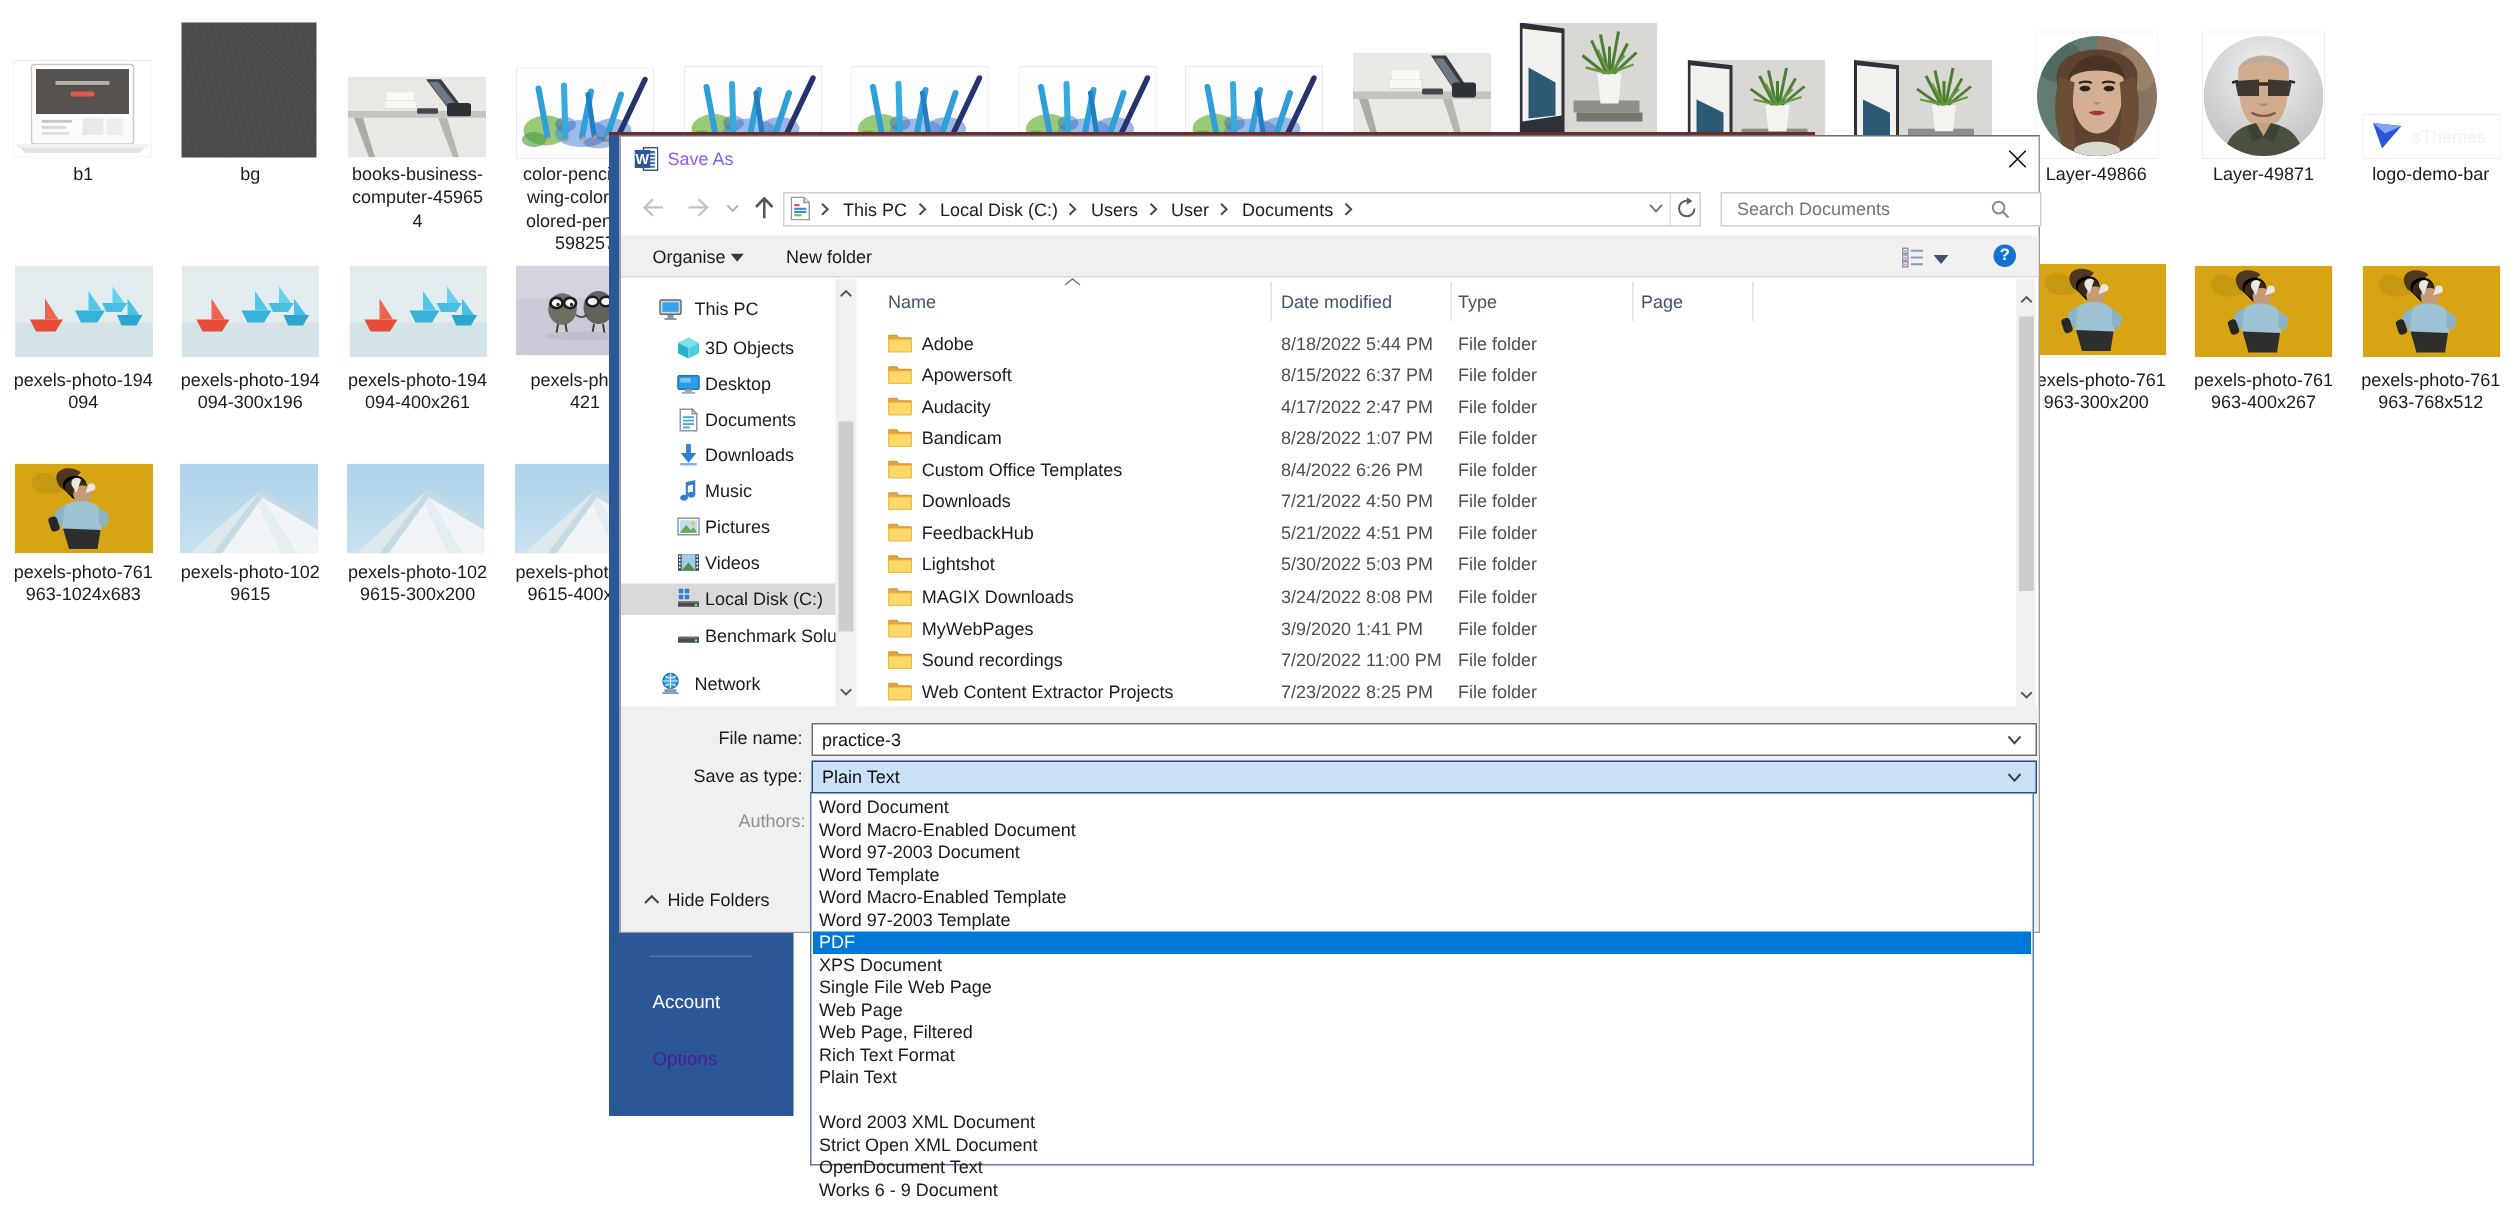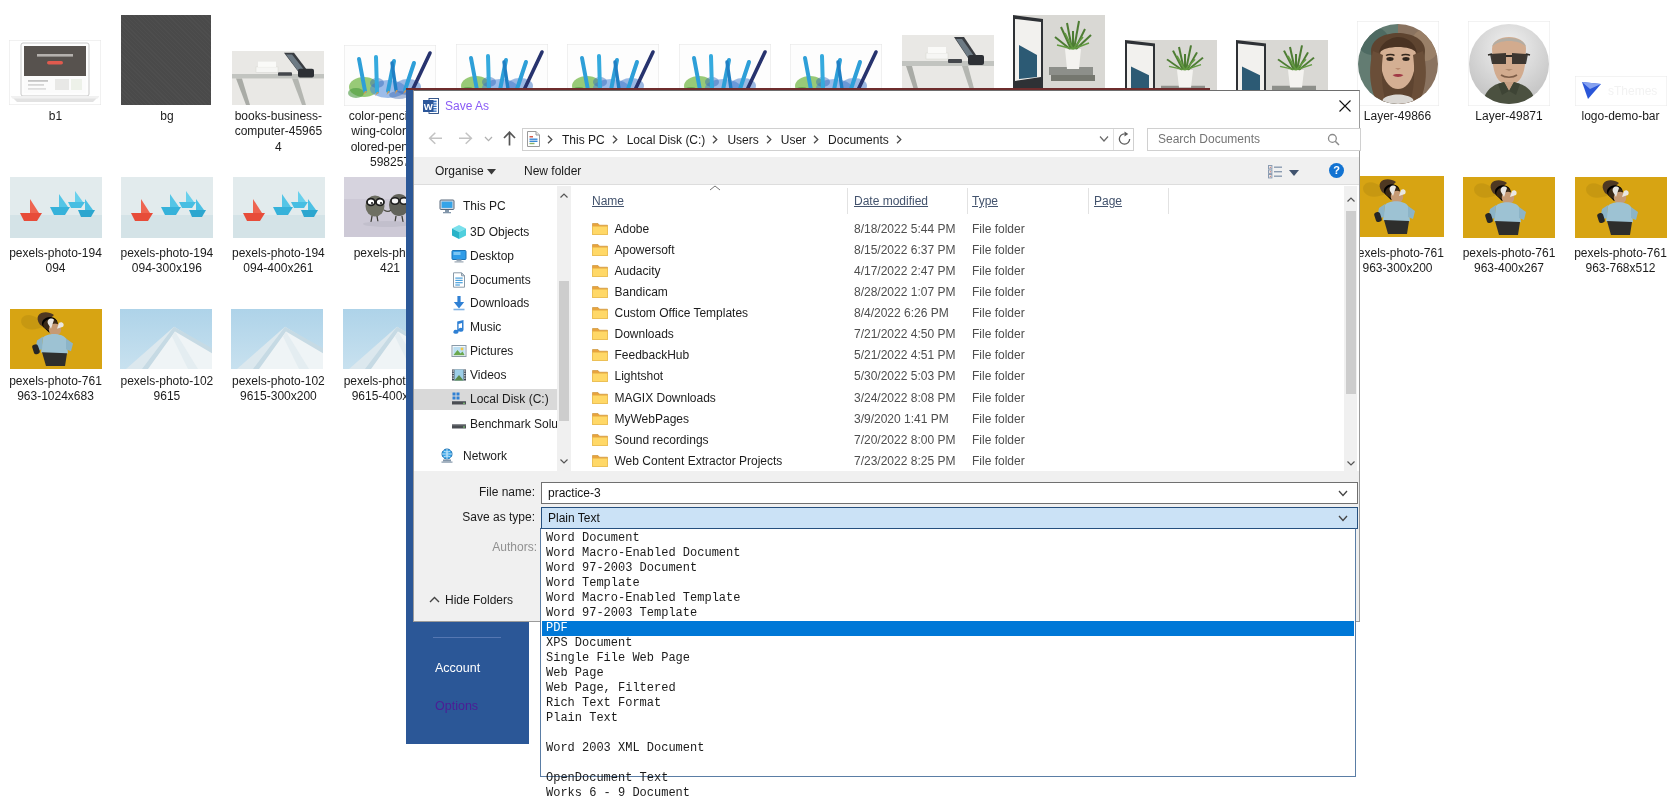--- a/index.html
+++ b/index.html
@@ -7,30 +7,30 @@
 .abs { position:absolute; }
 .lbl { position:absolute; font-size:12px; line-height:15.5px; color:#1b1b1b;
   text-align:center; transform:translateX(-50%); white-space:pre; z-index:1; }
 .th { position:absolute; overflow:hidden; z-index:1; }
 .th svg { display:block; }
 
 #dlg { position:absolute; left:413px; top:90px; width:947px; height:532px;
   background:#fff; border:1px solid #9b9b9b; border-top-color:#6e6e6e; z-index:20; }
 #dlg .t12 { font-size:12px; color:#8b5cf6; }
 .sep { position:absolute; background:#e2e2e2; width:1px; }
-.hdrtxt { position:absolute; font-size:12px; color:#43536d;text-decoration:underline; }
+.hdrtxt { position:absolute; font-size:12px; color:#43536d; }
 .row { position:absolute; left:0; width:930px; height:21px; }
 .row .nm { position:absolute; left:200.5px; top:3px; font-size:12px; color:#1c1c1c; }
 .row .dt { position:absolute; left:440px; top:3px; font-size:12px; color:#4e4e4e; }
 .row .tp { position:absolute; left:558px; top:3px; font-size:12px; color:#4e4e4e; }
 .fold { position:absolute; left:178px; top:2px; width:16px; height:16px; }
 .sbitem { position:absolute; font-size:12px; color:#1c1c1c; }
 .sbicon { position:absolute; width:16px; height:16px; }
 #ddl { position:absolute; left:540px; top:528px; width:816px; height:249px;
-  background:#fff; border:1px solid #5a7da5; border-top:1px solid #26507e; z-index:30;font-family:Liberation Mono, monospace; }
+  background:#fff; border:1px solid #5a7da5; border-top:1px solid #26507e; z-index:30; }
 #ddl div { position:absolute; left:1px; width:812px; height:15px; line-height:15px;
   font-size:12px; color:#1a1a1a; padding-left:4px; }
 #ddl .sel { background:#0078d7; color:#fff; }
 .bs { position:absolute; z-index:10; }
 </style></head>
 <body>
 <svg width="0" height="0" style="position:absolute">
     <defs>
 <linearGradient id="gsky" x1="0" y1="0" x2="0" y2="1">
         <stop offset="0" stop-color="#aed3e9"></stop>
@@ -630,21 +630,21 @@
         <span class="nm">MyWebPages</span>
         <span class="dt">3/9/2020 1:41 PM</span>
         <span class="tp">File folder</span>
       </div>
 <div class="row" style="top:338.6px">
         <svg class="fold" viewBox="0 0 16 16">
           <path d="M0.5 2.5 L6 2.5 L7.5 4.2 L15.5 4.2 L15.5 13.5 L0.5 13.5 Z" fill="#e8a33d" stroke="#c88d2e" stroke-width="0.6"></path>
           <path d="M0.5 5.4 L15.5 5.4 L15.5 13.5 L0.5 13.5 Z" fill="#ffd867" stroke="#edc04f" stroke-width="0.6"></path>
         </svg>
         <span class="nm">Sound recordings</span>
-        <span class="dt">7/20/2022 8:00 PM</span>
+        <span class="dt">7/20/2022 11:00 PM</span>
         <span class="tp">File folder</span>
       </div>
 <div class="row" style="top:359.7px">
         <svg class="fold" viewBox="0 0 16 16">
           <path d="M0.5 2.5 L6 2.5 L7.5 4.2 L15.5 4.2 L15.5 13.5 L0.5 13.5 Z" fill="#e8a33d" stroke="#c88d2e" stroke-width="0.6"></path>
           <path d="M0.5 5.4 L15.5 5.4 L15.5 13.5 L0.5 13.5 Z" fill="#ffd867" stroke="#edc04f" stroke-width="0.6"></path>
         </svg>
         <span class="nm">Web Content Extractor Projects</span>
         <span class="dt">7/23/2022 8:25 PM</span>
         <span class="tp">File folder</span>
@@ -768,15 +768,16 @@
 <div style="top:62px">Word Macro-Enabled Template</div>
 <div style="top:77px">Word 97-2003 Template</div>
 <div class="sel" style="top:92px">PDF</div>
 <div style="top:107px">XPS Document</div>
 <div style="top:122px">Single File Web Page</div>
 <div style="top:137px">Web Page</div>
 <div style="top:167px">Rich Text Format</div>
 <div style="top:152px">Web Page, Filtered</div>
 <div style="top:182px">Plain Text</div>
 <div style="top:212px">Word 2003 XML Document</div>
+<div style="top:227px">Strict Open XML Document</div>
 <div style="top:242px">OpenDocument Text</div>
 <div style="top:257px">Works 6 - 9 Document</div>
 </div>
 
 </body></html>

